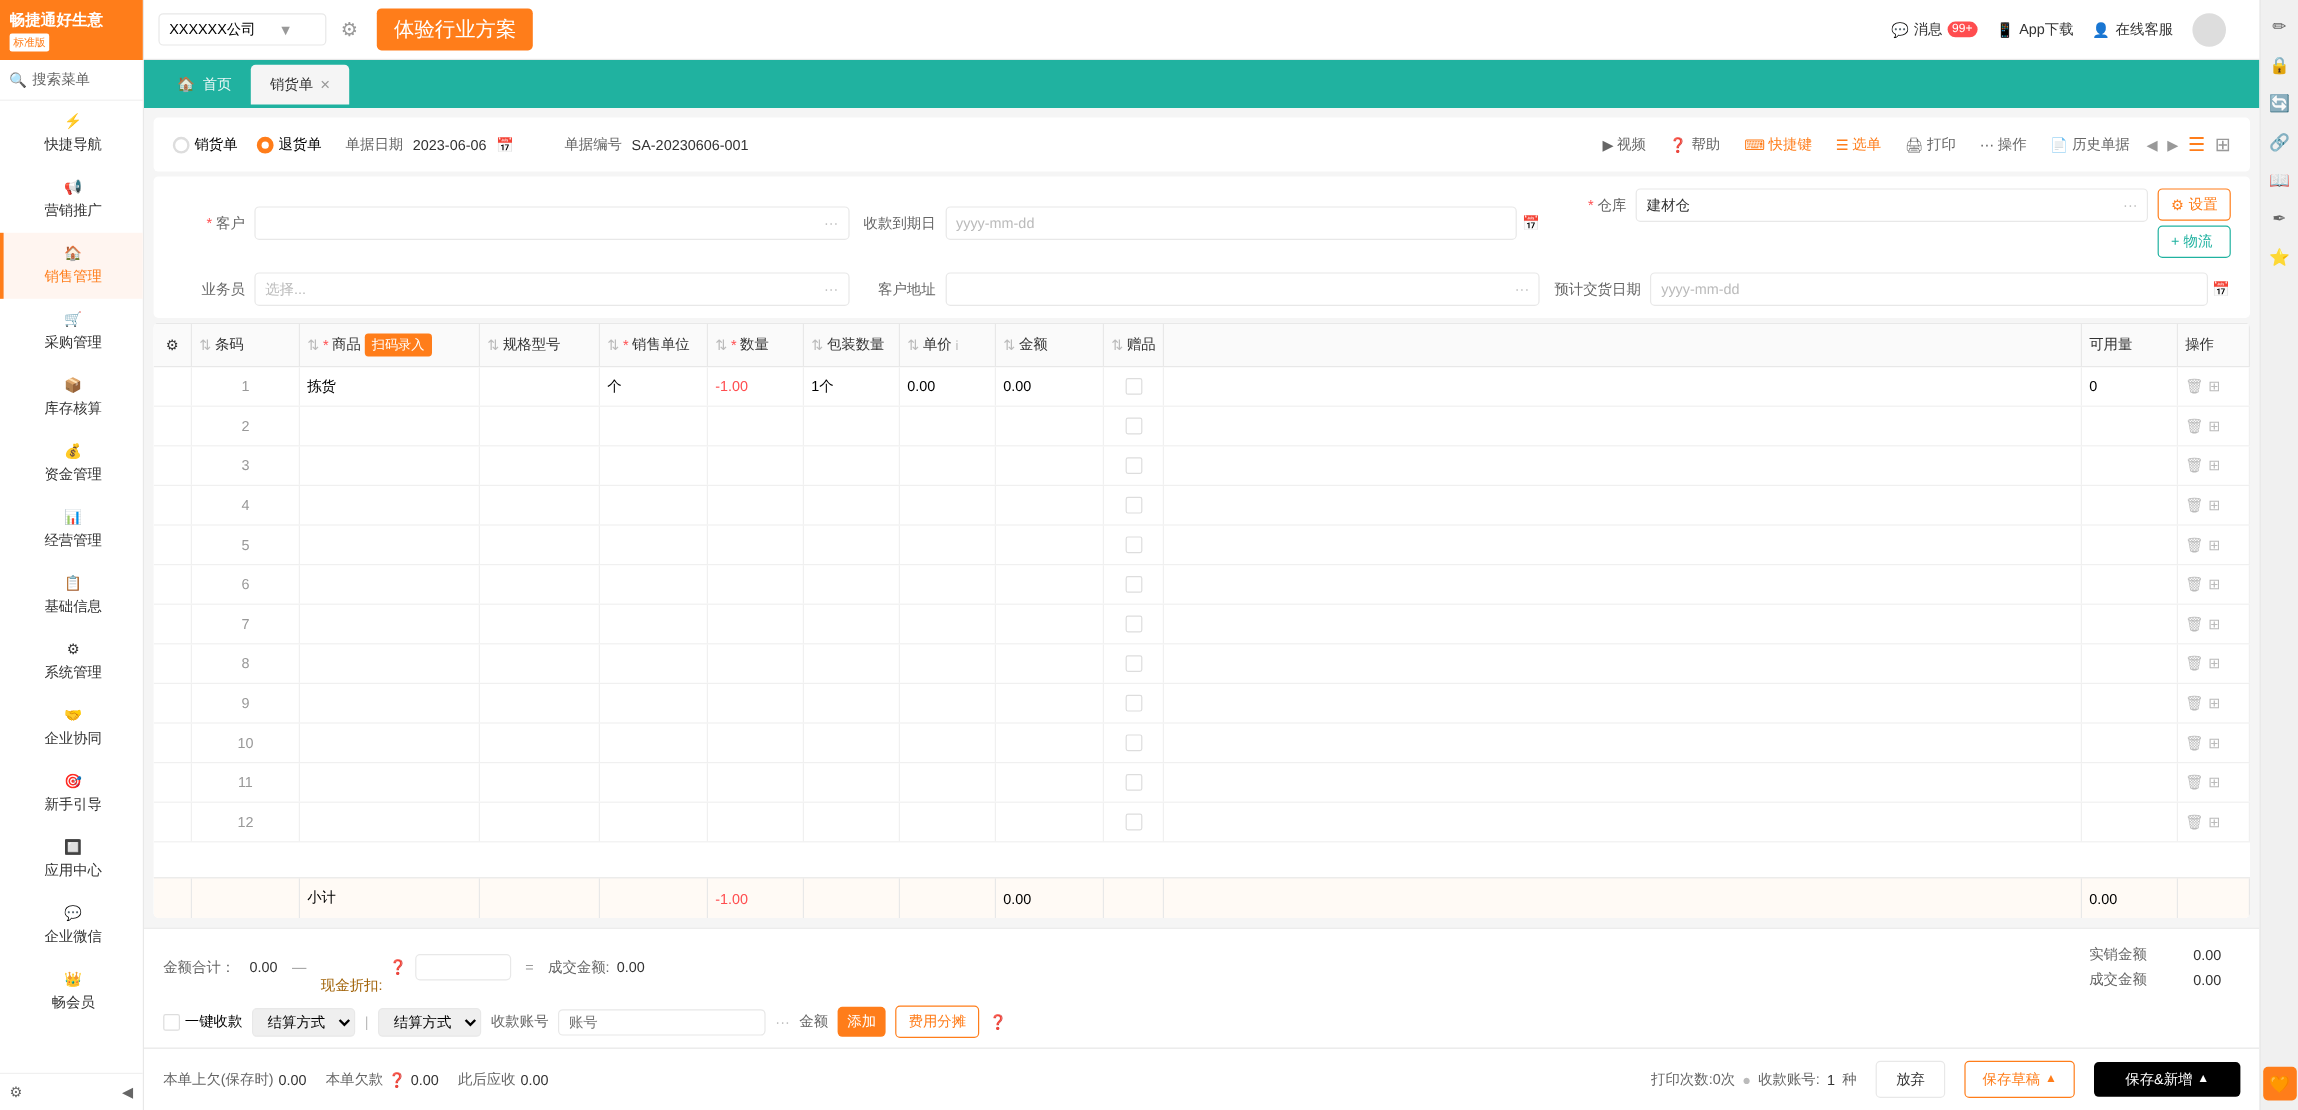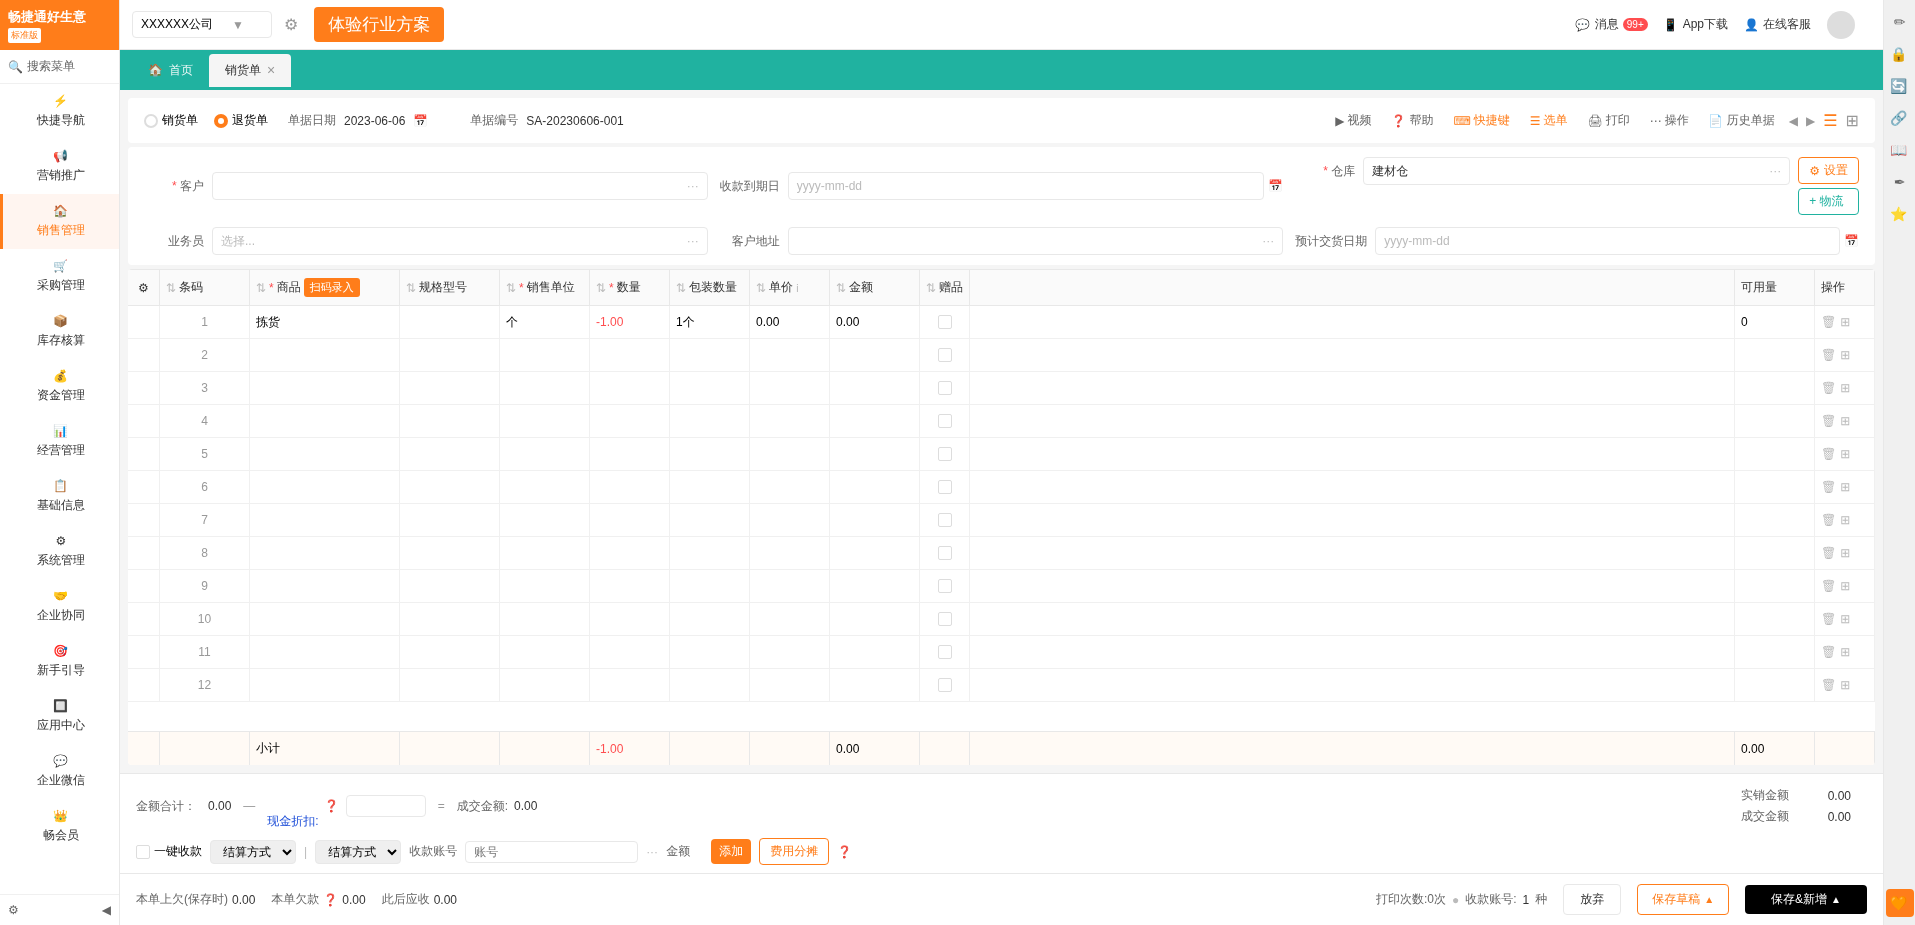--- a/index.html
+++ b/index.html
@@ -86,21 +86,21 @@
     .bottom-area { background: #fff; border-top: 1px solid #e8e8e8; padding: 8px 16px; flex-shrink: 0; }
     .bottom-row1 { display: flex; align-items: center; gap: 12px; margin-bottom: 8px; }
     .cash-discount { display: flex; align-items: center; gap: 6px; }
     .bottom-input { border: 1px solid #e8e8e8; border-radius: 4px; padding: 3px 8px; width: 80px; }
     .deal-amount { display: flex; align-items: center; gap: 6px; }
 
     .bottom-row2 { display: flex; align-items: center; gap: 8px; }
     .checkbox-item { display: flex; align-items: center; gap: 4px; }
     .checkbox-square { width: 14px; height: 14px; border: 1px solid #ddd; border-radius: 2px; }
     .select-input { border: 1px solid #e8e8e8; border-radius: 4px; padding: 3px 8px; min-width: 80px; }
-    .add-btn { background: #ff7d1a; color: #fff; border: none; border-radius: 4px; padding: 4px 8px; cursor: pointer; margin-left: 13px; }
+    .add-btn { background: #ff7d1a; color: #fff; border: none; border-radius: 4px; padding: 4px 8px; cursor: pointer; }
     .expense-btn { border: 1px solid #ff7d1a; color: #ff7d1a; background: #fff; border-radius: 4px; padding: 4px 10px; cursor: pointer; }
 
     
     .footer-bar { background: #fff; border-top: 1px solid #e8e8e8; padding: 10px 16px; display: flex; align-items: center; flex-shrink: 0; }
     .footer-stats { display: flex; gap: 16px; align-items: center; }
     .footer-stat { display: flex; align-items: center; gap: 4px; }
     .footer-stat-label { color: #666; }
     .footer-stat-value { color: #333; font-weight: 500; }
     .footer-right { margin-left: auto; display: flex; align-items: center; gap: 16px; }
     .footer-product-info { display: flex; align-items: center; gap: 6px; }
@@ -693,21 +693,21 @@
         <div class="subtotal-td col-ops"></div>
       </div>
     </div>
 
     <div class="bottom-area">
       <div class="bottom-row1">
         <span style="color:#666;">金额合计：</span>
         <span style="color:#333;font-weight:500;">0.00</span>
         <span style="color:#999;">—</span>
         <div class="cash-discount">
-          <span style="color:#1d4ed8;margin-top:31px;">现金折扣:</span>
+          <span style="color:#a16207;margin-top:31px;">现金折扣:</span>
           <span style="color:#bbb;cursor:pointer;">❓</span>
           <input class="bottom-input" type="text" value="" style="">
         </div>
         <span style="color:#999;">=</span>
         <div class="deal-amount">
           <span style="color:#666;">成交金额:</span>
           <span style="color:#333;font-weight:500;">0.00</span>
         </div>
         <div class="summary-right" style="margin-left:auto;">
           <div class="summary-row">

